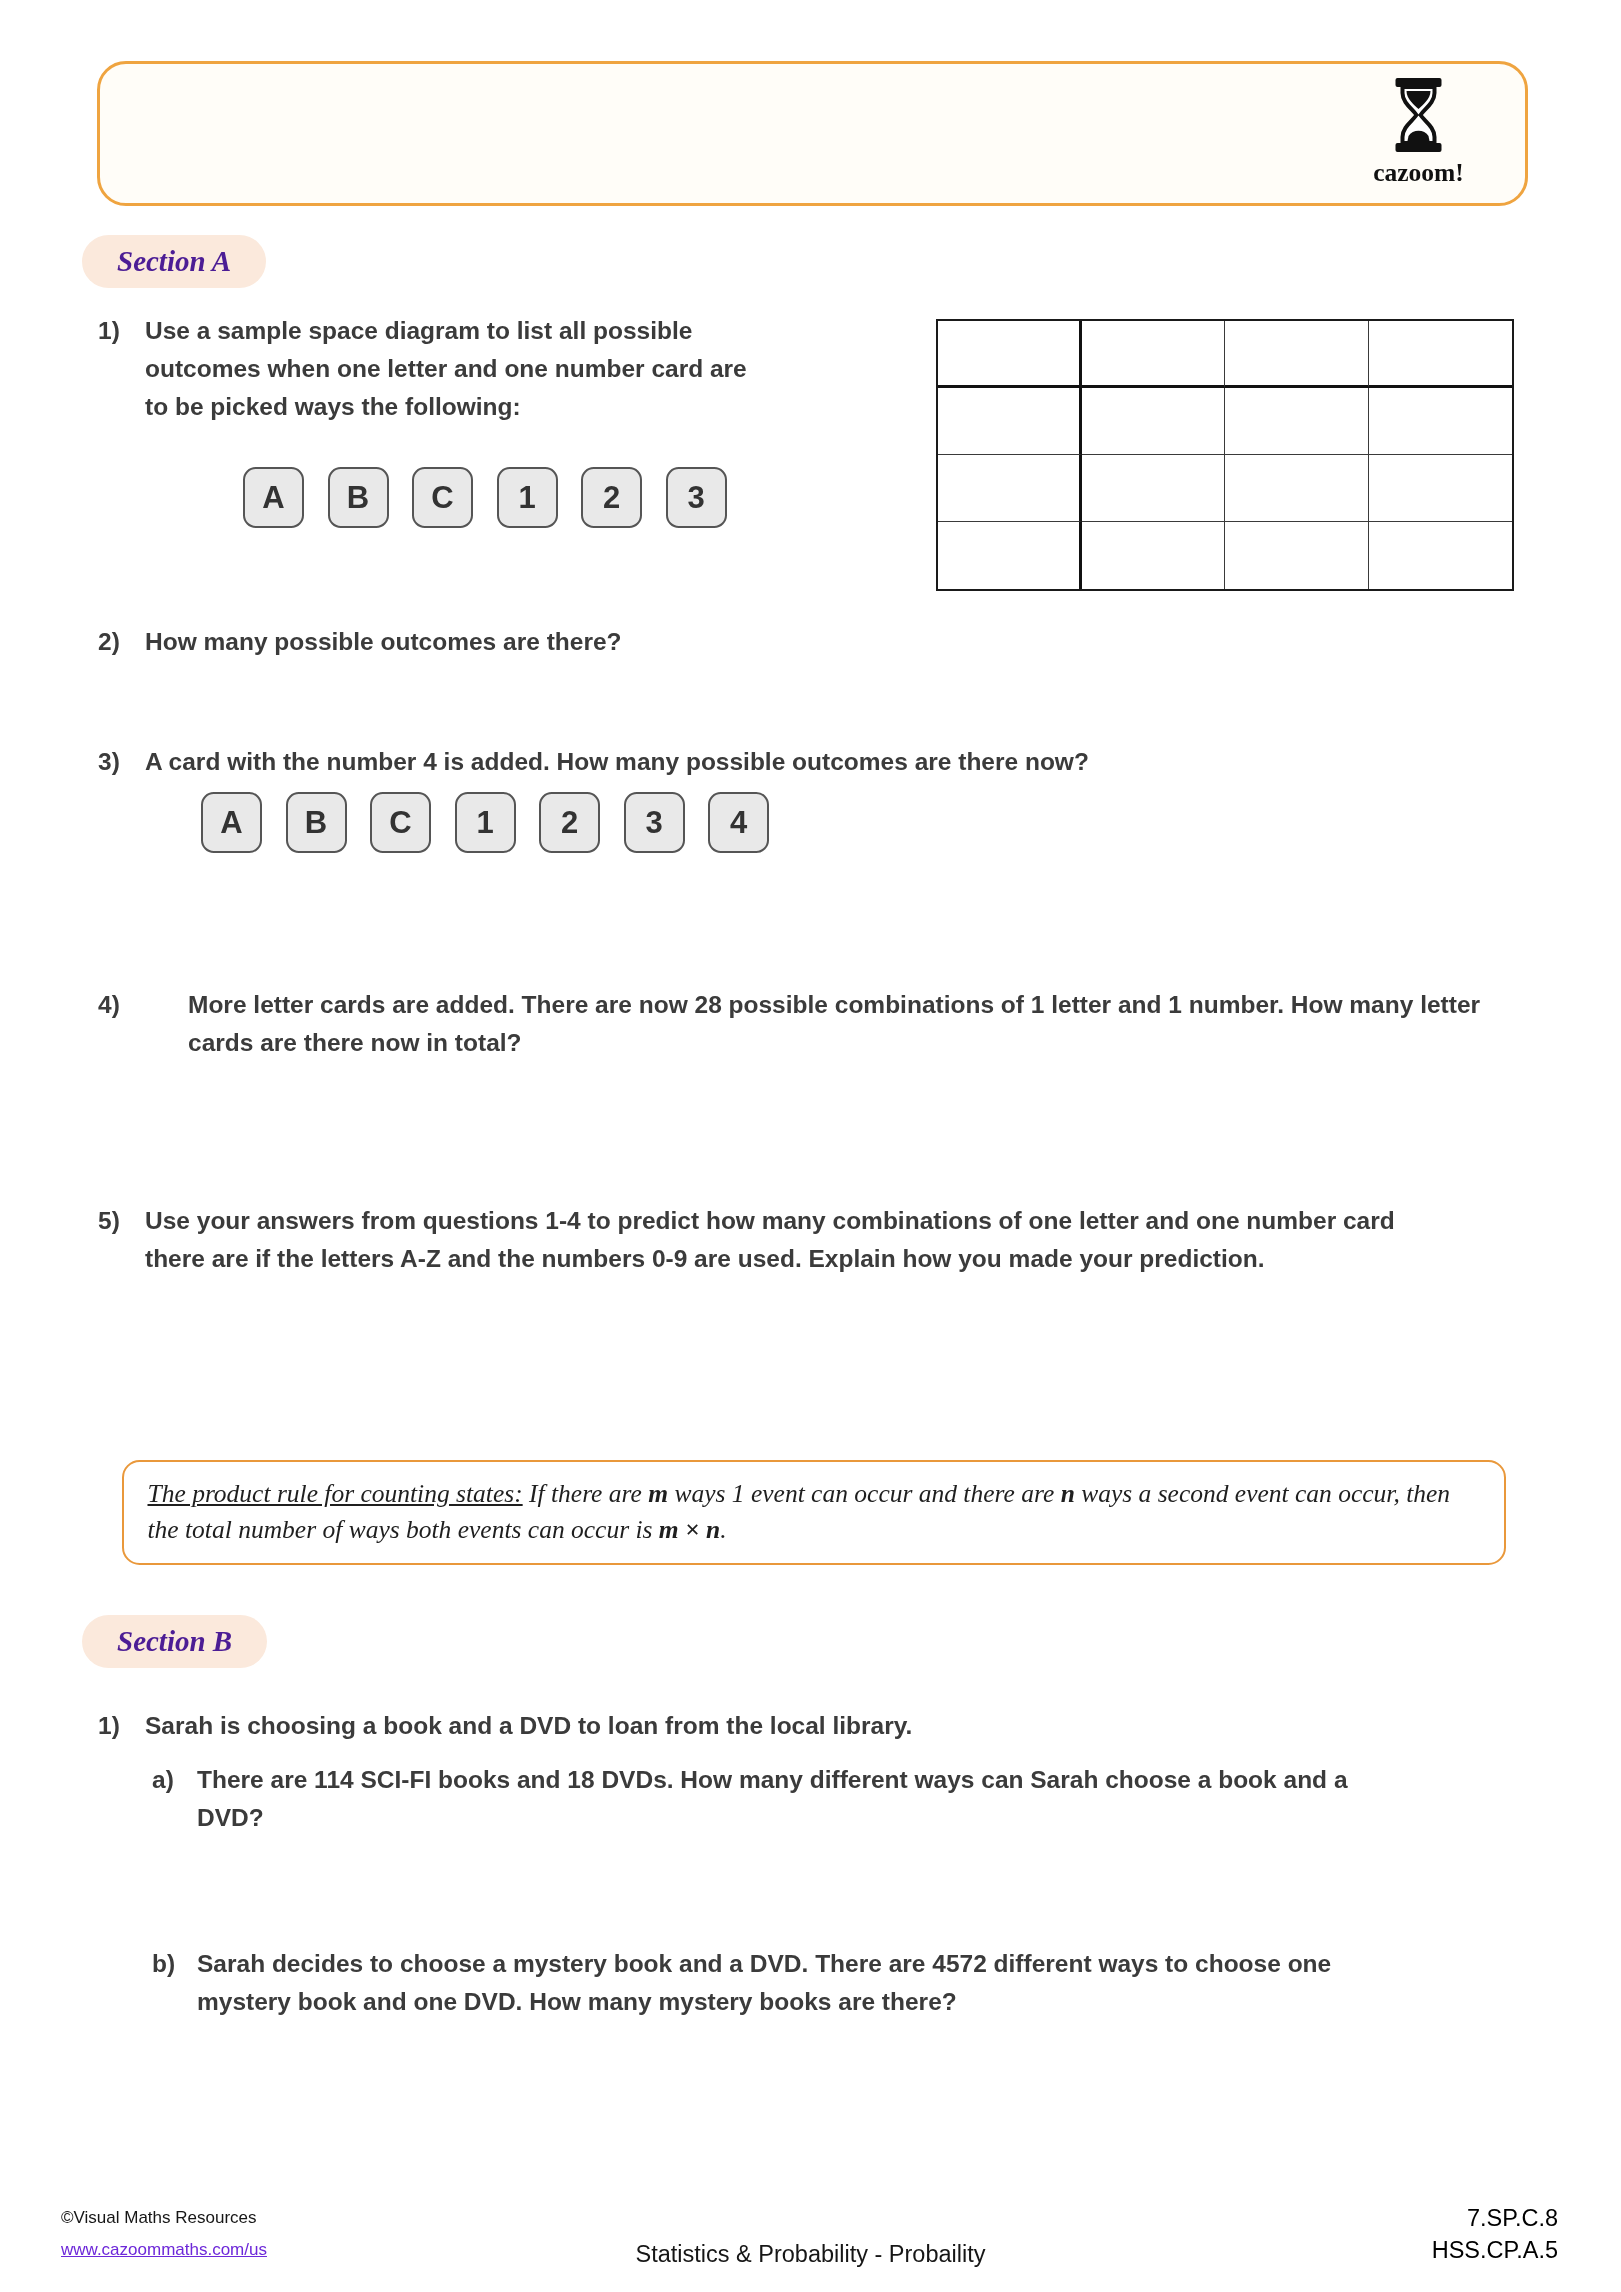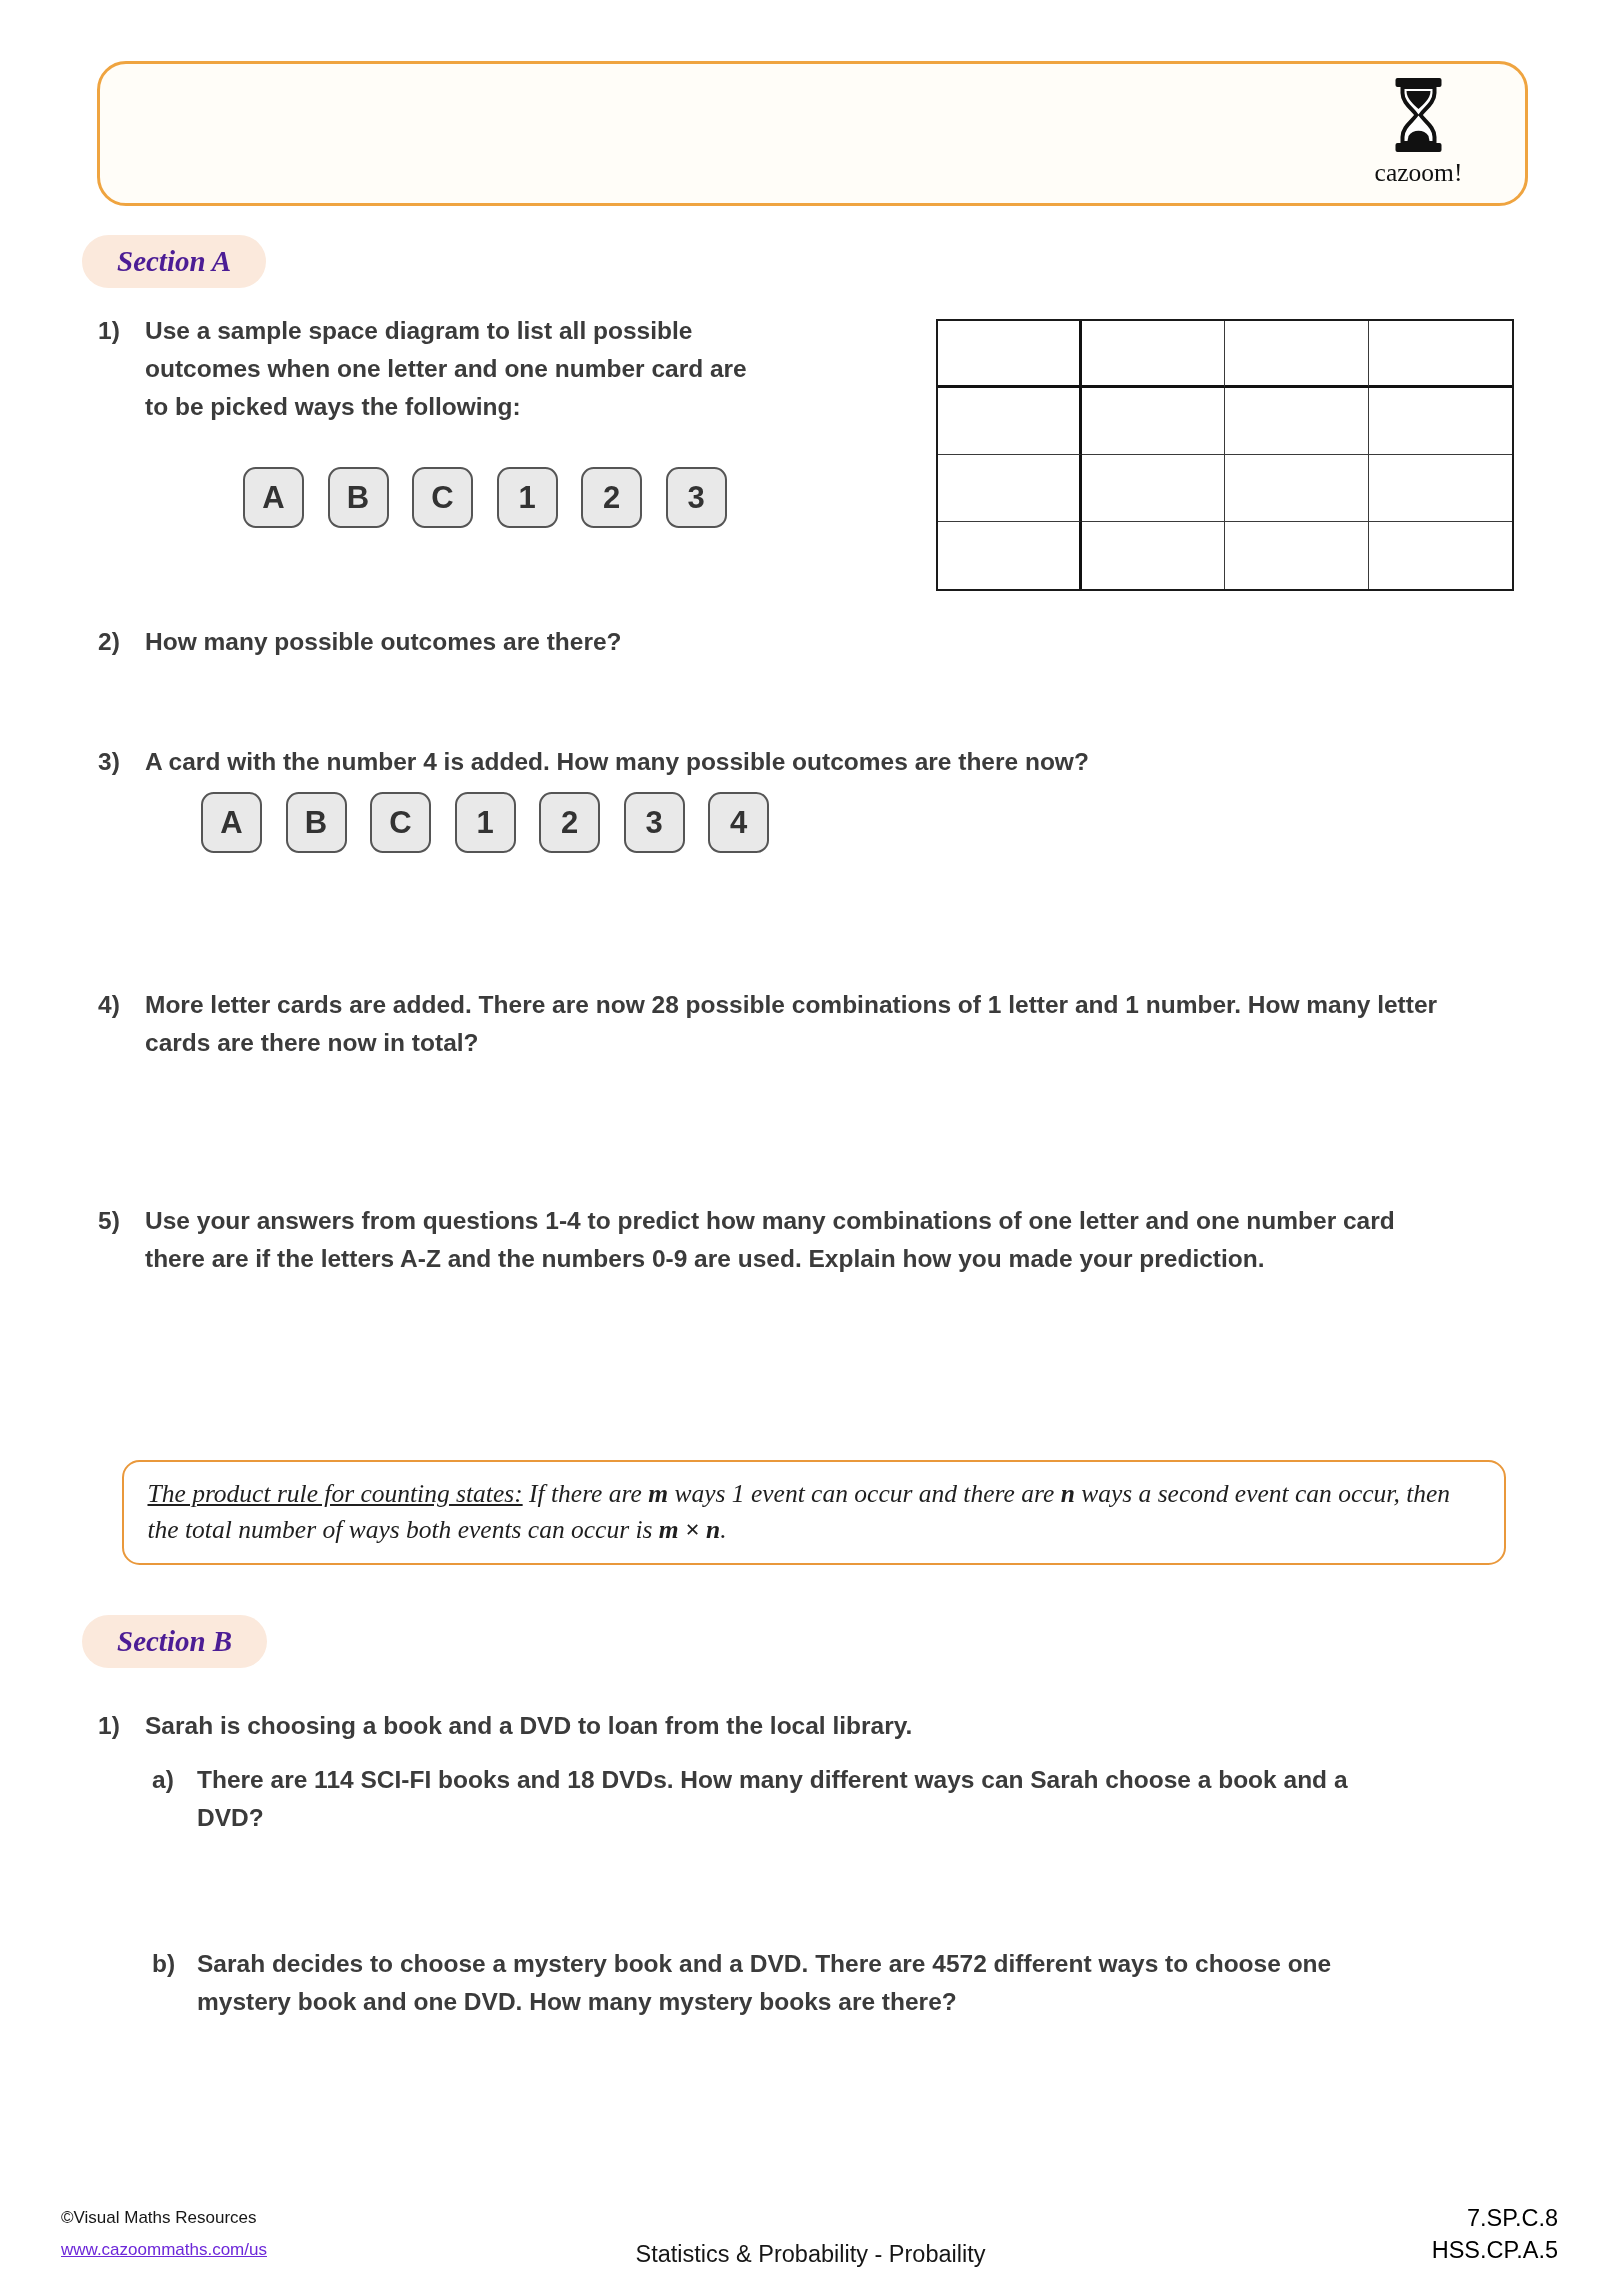--- a/index.html
+++ b/index.html
@@ -16,40 +16,40 @@
   
   .title-box {
     position:absolute; left:97px; top:61px; width:1431px; height:145px;
     border:3.9px solid #EFA440; border-radius:29px; background:#FFFDF8;
   }
   .page-title {
     position:absolute; left:45px; top:33px;
     font-size:53px; font-weight:bold; color:#161616; letter-spacing:-1px;
   }
   .logo { position:absolute; right:43px; top:13.7px; width:127px; text-align:center; }
-  .logo-text { font-family:"Liberation Serif", serif; font-weight:normal; font-size:25.5px; color:#111; margin-top:2px; }
+  .logo-text { font-family:"Liberation Serif", serif; font-weight:bold; font-size:25.5px; color:#111; margin-top:2px; }
 
   
   .section-blob {
     position:absolute; left:82px;
     background:#FBE9DC; border-radius:27.4px;
     padding:9.8px 35px;
     font-family:"Liberation Serif", serif; font-style:italic; font-weight:bold;
     font-size:29px; color:#4c1d95;
   }
   .blob-a { top:235px; }
   .blob-b { top:1615px; }
 
   
   .q { position:absolute; display:flex; font-weight:bold; font-size:24.5px; line-height:38px; color:#3b3b3b; }
   .qnum { width:47px; flex:none; }
   .q1 { left:98px; top:312px; } .q1 .qtext { width:608px; }
   .q2 { left:98px; top:623px; } .q2 .qtext { width:882px; }
   .q3 { left:98px; top:743px; } .q3 .qtext { width:1333px; }
-  .q4 { left:98px; top:986px; } .q4 .qtext { width:1304px; }
+  .q4 { left:98px; top:986px; } .q4 .qtext { width:1304px;margin-left:43px; }
   .q5 { left:98px; top:1202px; } .q5 .qtext { width:1304px; }
   .qb1 { left:98px; top:1707px; } .qb1 .qtext { width:1333px; }
   .sub { font-size:24.5px; }
   .qb1a { left:152px; top:1761px; } .qb1a .qnum { width:45px; } .qb1a .qtext { width:1206px; }
   .qb1b { left:152px; top:1945px; } .qb1b .qnum { width:45px; } .qb1b .qtext { width:1166px; }
 
   
   .cards { position:absolute; display:flex; gap:23.5px; }
   .cards-q1 { left:243px; top:467px; }
   .cards-q3 { left:201px; top:792px; }

